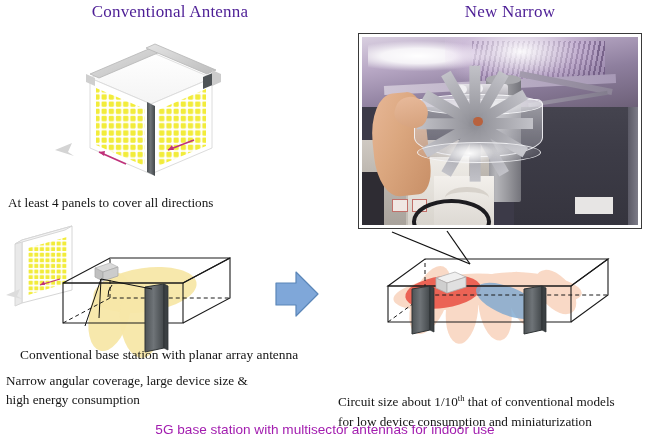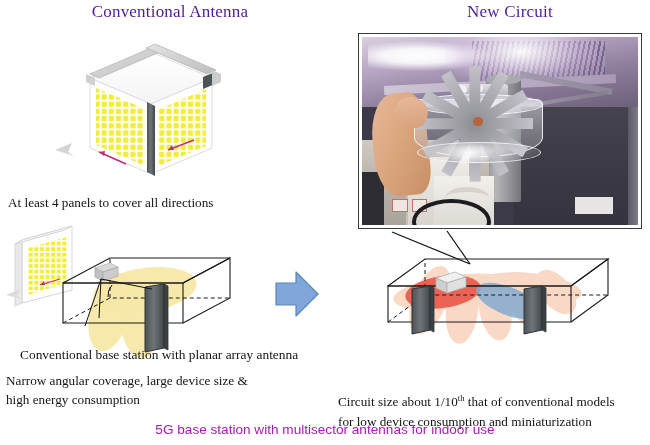--- a/index.html
+++ b/index.html
@@ -211,21 +211,21 @@
     left: 30%; top: 56%; width: 18%; height: 12%;
     background: radial-gradient(ellipse at 50% 50%, rgba(255,255,255,0.95), rgba(255,255,255,0) 70%);
   }
 </style>
 </head>
 <body>
 
 <div id="figure">
 
   <div class="panel-title" id="title-conventional">Conventional Antenna</div>
-  <div class="panel-title" id="title-new">New Circuit</div>
+  <div class="panel-title" id="title-new">New Narrow</div>
 
   <svg class="layer" viewBox="0 0 650 445">
     <defs>
       <pattern id="arrPat" width="7.2" height="7.2" patternUnits="userSpaceOnUse">
         <rect width="7.2" height="7.2" fill="#ffffff"></rect>
         <rect x="0.7" y="0.7" width="5.3" height="5.3" rx="1" fill="#f2ec3a"></rect>
       </pattern>
       <pattern id="arrPatSmall" width="5.6" height="5.6" patternUnits="userSpaceOnUse">
         <rect width="5.6" height="5.6" fill="#ffffff"></rect>
         <rect x="0.6" y="0.6" width="4.1" height="4.1" rx="0.8" fill="#f2ec3a"></rect>

